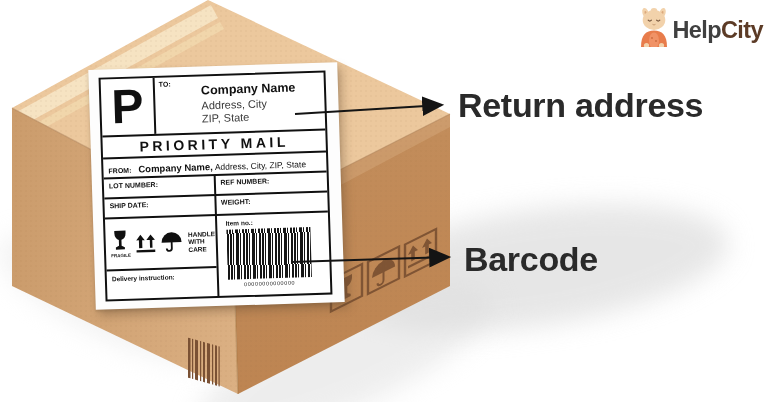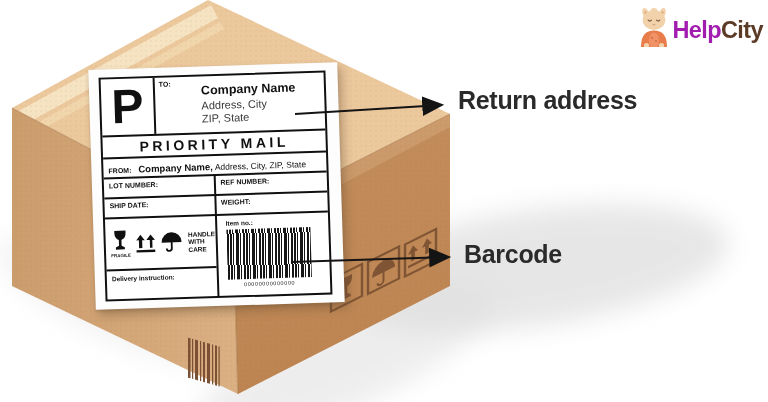--- a/index.html
+++ b/index.html
@@ -41,28 +41,28 @@
   .delivrow{flex:1;padding:4px 0 0 5px;font-size:6.5px;font-weight:700;}
   .rightcol{width:50%;box-sizing:border-box;padding:4px 0 0 9px;display:flex;flex-direction:column;}
   .itemno{font-size:6.5px;font-weight:700;margin-bottom:3px;}
   .barcode{width:84px;height:50px;
      background:repeating-linear-gradient(90deg,#161616 0 2px,#fff 2px 3px,#161616 3px 5px,#fff 5px 6px,
      #161616 6px 7px,#fff 7px 9px,#161616 9px 12px,#fff 12px 13px,#161616 13px 14px,#fff 14px 16px);}
   .bdigits{width:84px;text-align:center;font-size:5.5px;letter-spacing:.6px;margin-top:2px;color:#222;}
 
   
   .arrows{position:absolute;left:0;top:0;z-index:20;pointer-events:none;}
-  .anno{position:absolute;z-index:21;font-size:25px;font-weight:800;color:#2a2a2a;letter-spacing:-.3px;}
+  .anno{position:absolute;z-index:21;font-size:34px;font-weight:800;color:#2a2a2a;letter-spacing:-.3px;}
   .anno.ret{left:458px;top:86px;}
   .anno.bar{left:464px;top:240px;text-align:center;}
 
   
   .logo{position:absolute;right:5px;top:5px;z-index:22;display:flex;align-items:center;}
   .logotext{font-size:23.5px;font-weight:800;letter-spacing:-.6px;margin-left:-2px;margin-top:8px;}
-  .lg-help{color:#a21caf;text-align:center;}
+  .lg-help{color:#404040;text-align:center;}
   .lg-lama{color:#5c3b26;}
 </style>
 </head>
 <body>
 
 <div class="canvas">
 
   <svg class="boxsvg" width="768" height="402" viewBox="0 0 768 402" aria-hidden="true">
     <defs>
       <filter id="soft" x="-60%" y="-60%" width="220%" height="220%">

